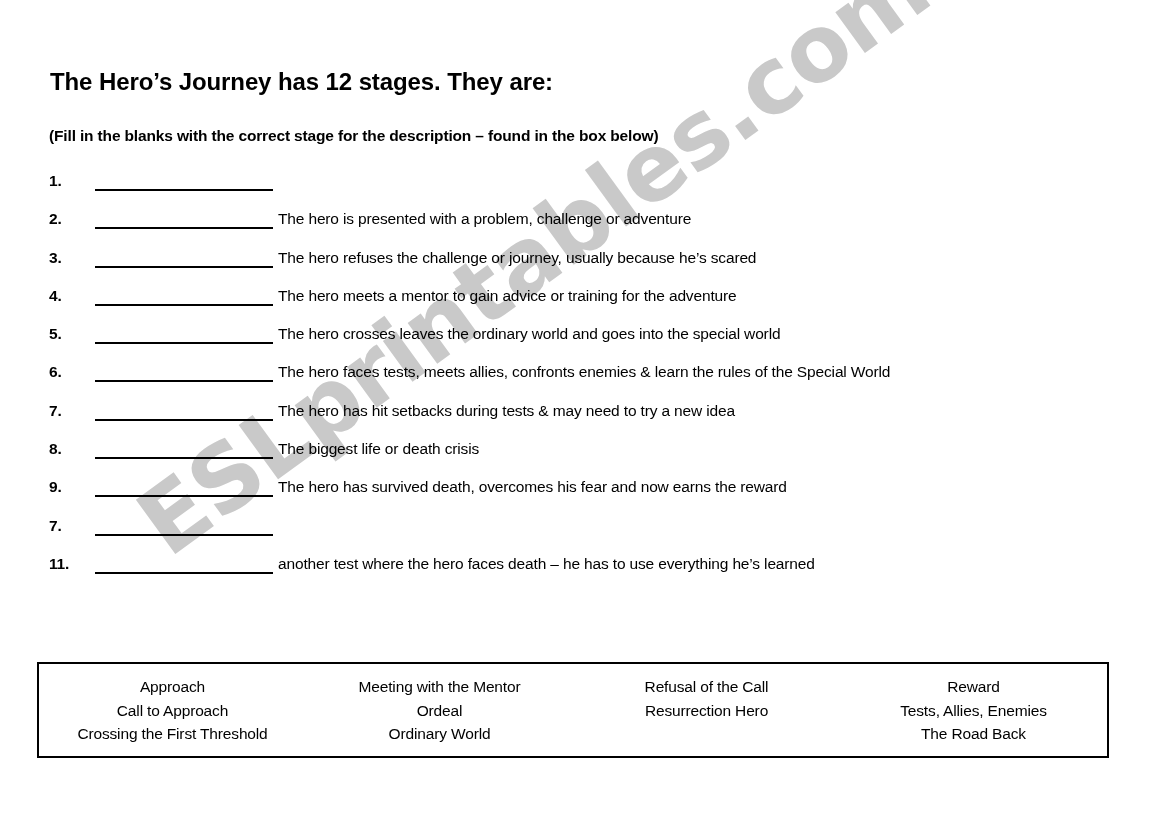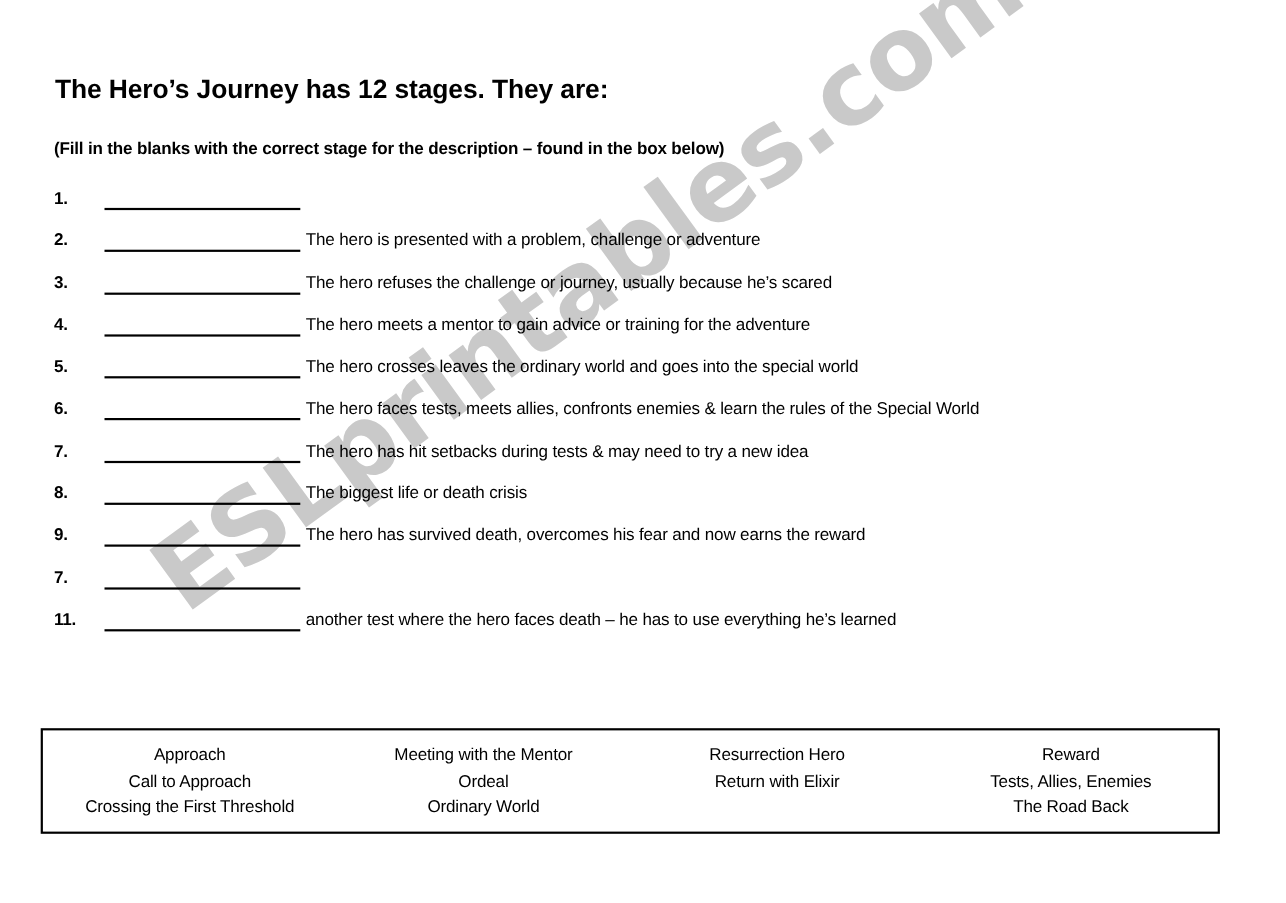--- a/index.html
+++ b/index.html
@@ -221,22 +221,22 @@
             <div class="bank-item">Approach</div>
             <div class="bank-item">Call to Approach</div>
             <div class="bank-item">Crossing the First Threshold</div>
           </div>
           <div class="bank-col">
             <div class="bank-item">Meeting with the Mentor</div>
             <div class="bank-item">Ordeal</div>
             <div class="bank-item">Ordinary World</div>
           </div>
           <div class="bank-col">
+            <div class="bank-item">Refusal of the Call</div>
             <div class="bank-item">Resurrection Hero</div>
-            <div class="bank-item">Return with Elixir</div>
           </div>
           <div class="bank-col">
             <div class="bank-item">Reward</div>
             <div class="bank-item">Tests, Allies, Enemies</div>
             <div class="bank-item">The Road Back</div>
           </div>
         </div>
     </div>
 
   </div>

